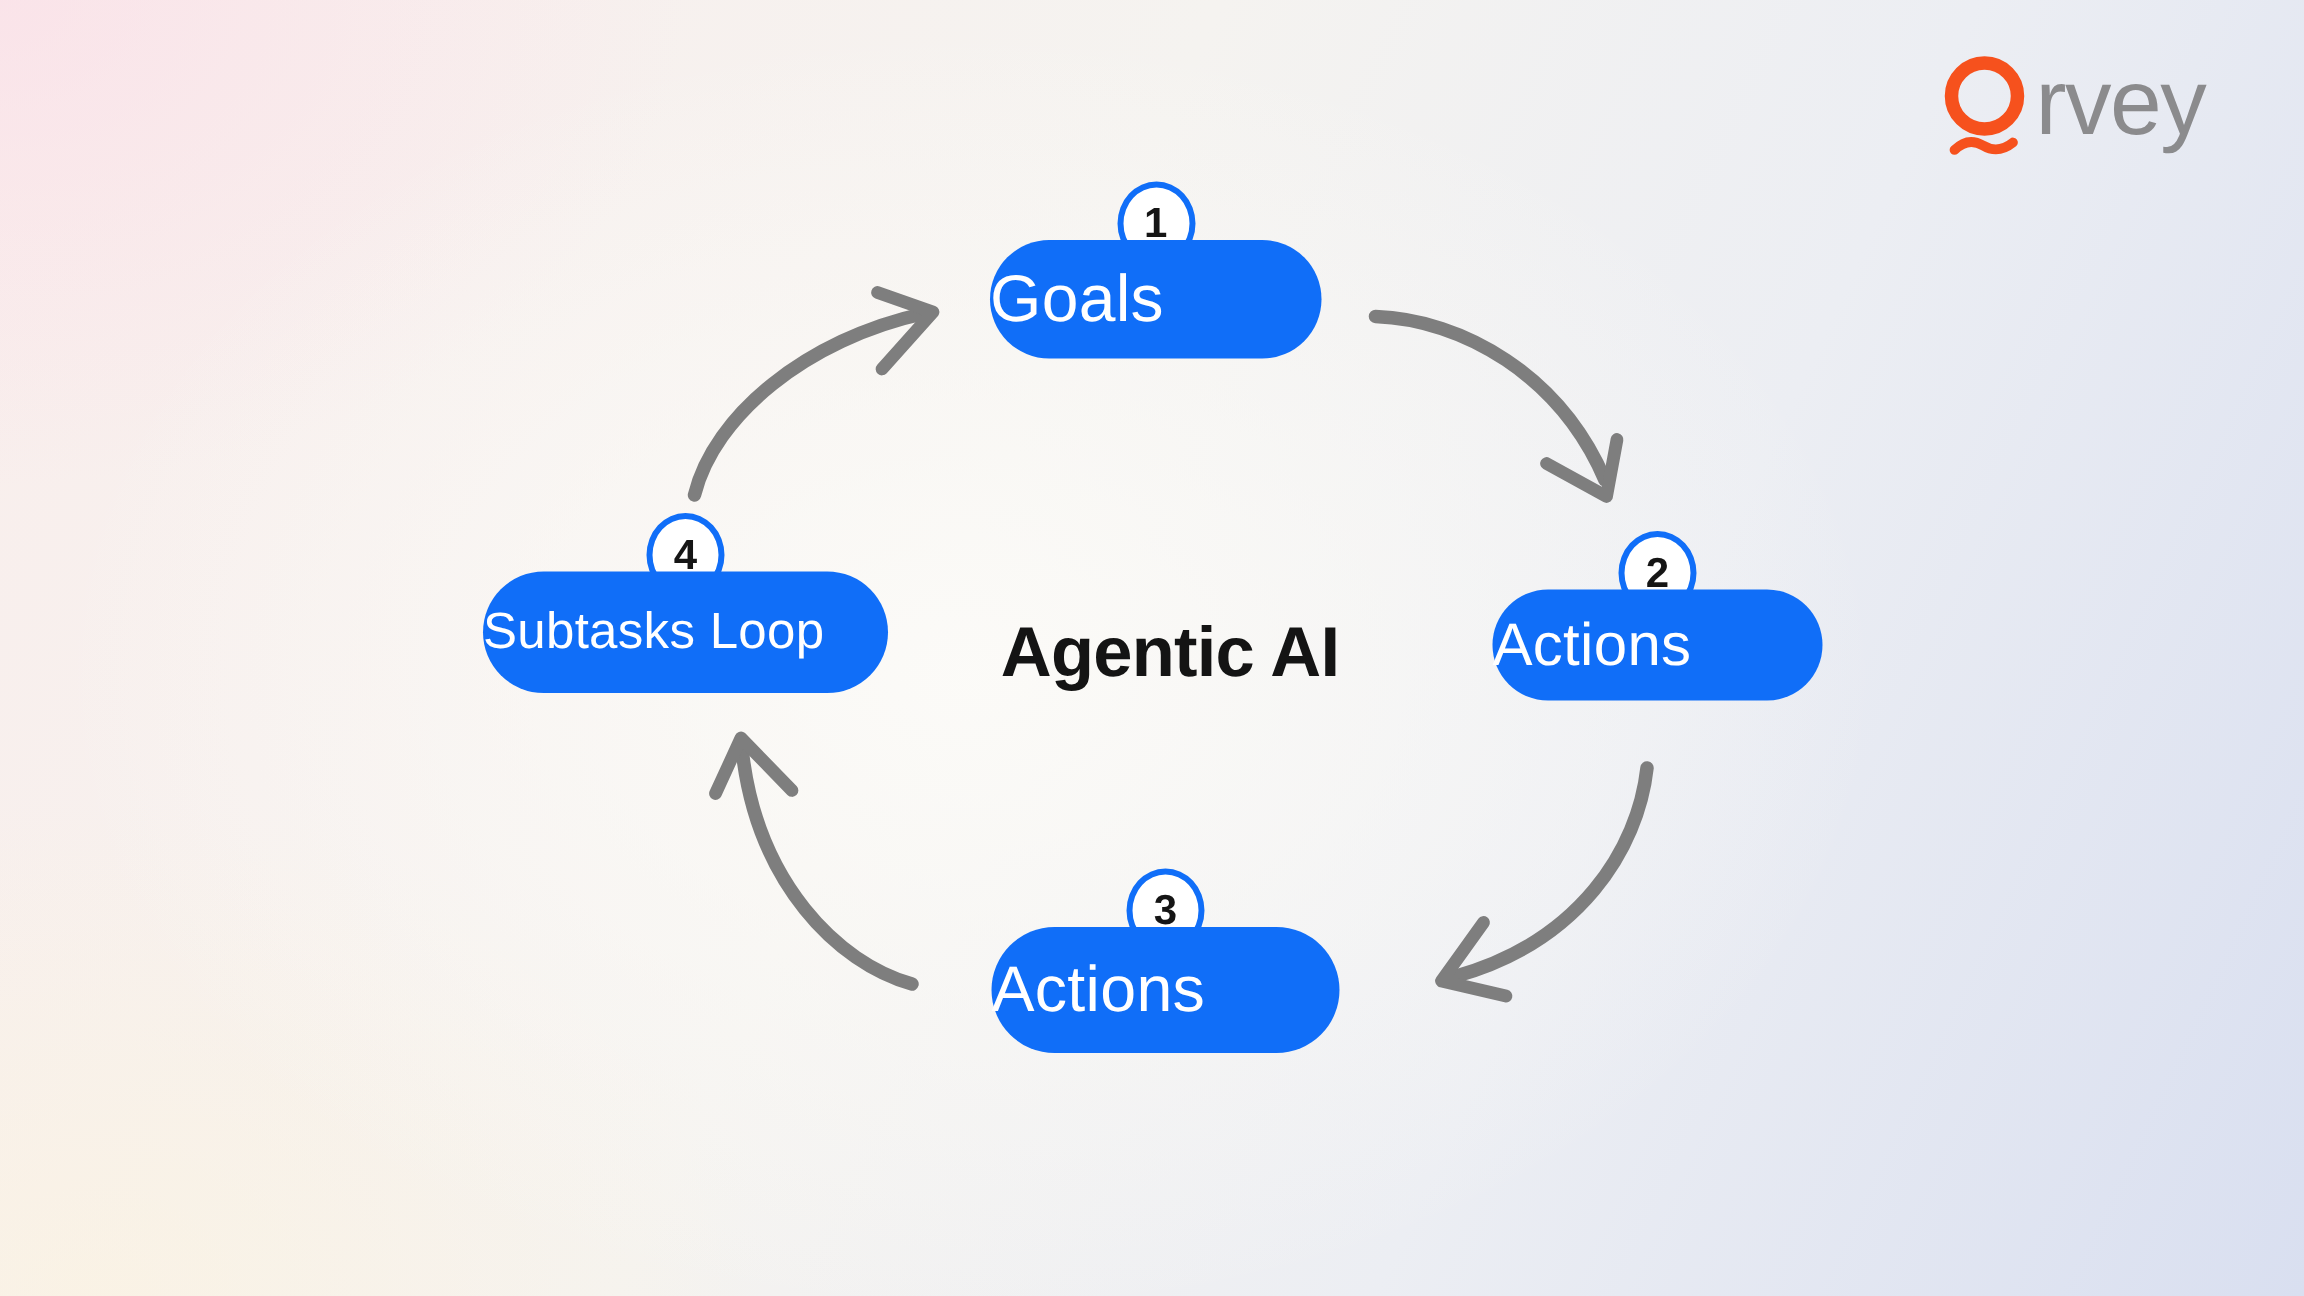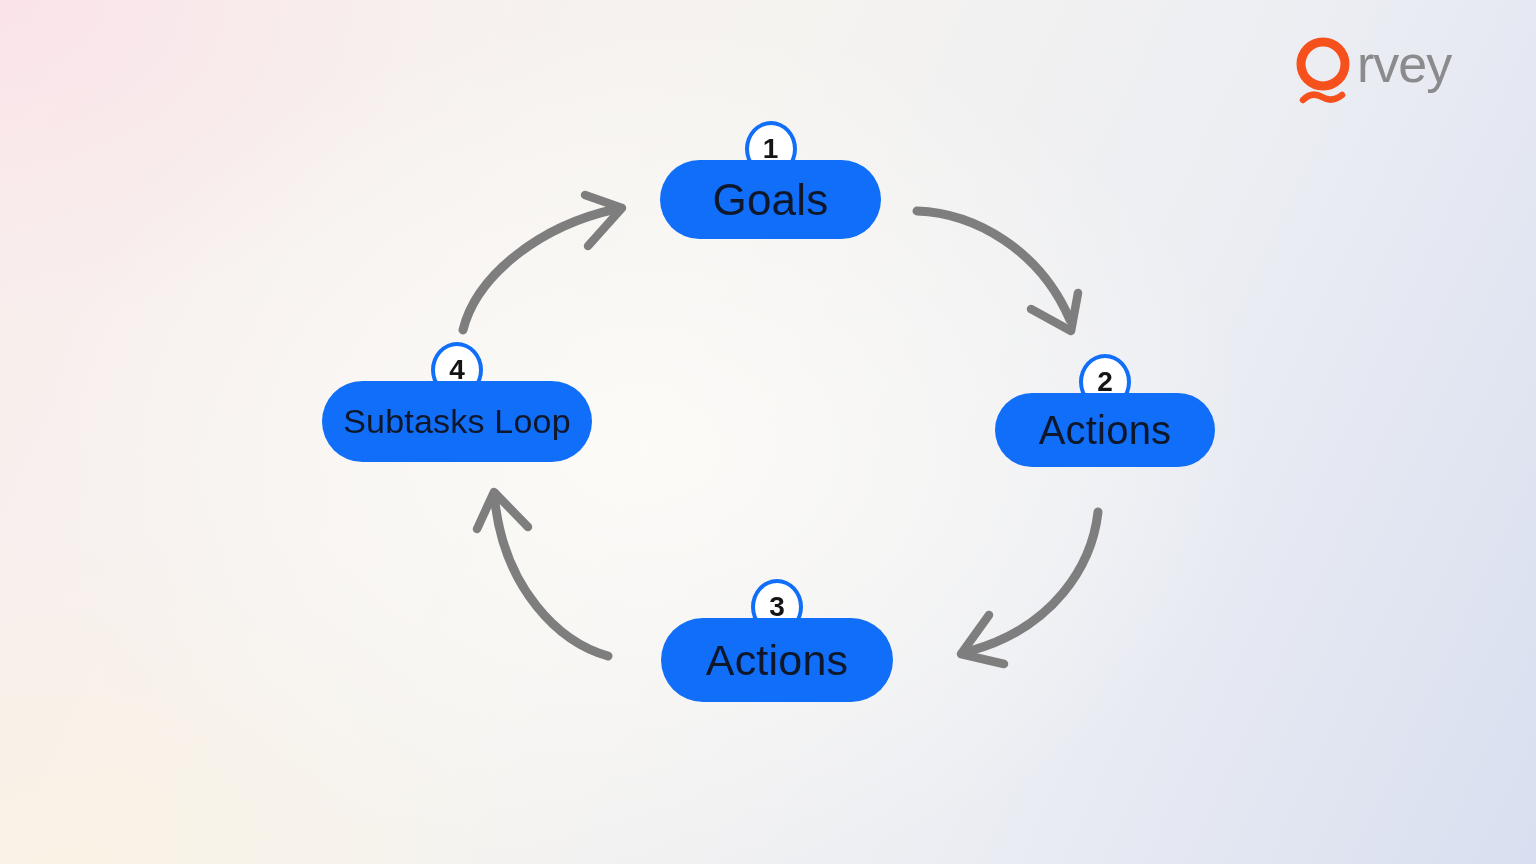--- a/index.html
+++ b/index.html
@@ -59,22 +59,21 @@
     color: #151515;
   }
   .pill {
     position: absolute;
     inset: 0;
     z-index: 1;
     background: #106ef8;
     border-radius: 999px;
     display: flex;
     align-items: center;
-    justify-content: center;
-    color: #0f172a;
+    color: #ffffff;
     letter-spacing: 0.2px;
   }
   .step-goals    { left: 660px; top: 160px; width: 221px; height: 79px; }
   .step-goals    .pill { font-size: 44px; }
   .step-subtasks { left: 995px; top: 393px; width: 220px; height: 74px; }
   .step-subtasks .pill { font-size: 40px; }
   .step-actions  { left: 661px; top: 618px; width: 232px; height: 84px; }
   .step-actions  .pill { font-size: 43px; }
   .step-feedback { left: 322px; top: 381px; width: 270px; height: 81px; }
   .step-feedback .pill { font-size: 34px; }
@@ -95,21 +94,21 @@
   
   .logo {
     position: absolute;
     left: 1293px;
     top: 33px;
     display: flex;
     align-items: flex-start;
   }
   .logo svg { display: block; }
   .logo-text {
-    font-size: 52px;
+    font-size: 62px;
     line-height: 1;
     margin-top: 5px;
     margin-left: 4px;
     color: #8b8b8d;
     letter-spacing: -1px;
     text-align: right;
   }
 </style>
 </head>
 <body>
@@ -164,20 +163,21 @@
 
   <div class="step step-feedback">
     <div class="badge">
       <span>4</span>
     </div>
     <div class="pill">
       <span>Subtasks Loop</span>
     </div>
   </div>
 
+  <div class="title">Agentic AI</div>
 
   <div class="logo">
     <svg width="60" height="75" viewBox="0 0 60 75" xmlns="http://www.w3.org/2000/svg">
       <circle cx="30" cy="31" r="22" fill="none" stroke="#f6511d" stroke-width="9"></circle>
       <path d="M 10 67 Q 19 58 29 64 Q 39 70 49 62" fill="none" stroke="#f6511d" stroke-width="6.5" stroke-linecap="round"></path>
     </svg>
     <span class="logo-text">rvey</span>
   </div>
 
 </div>

